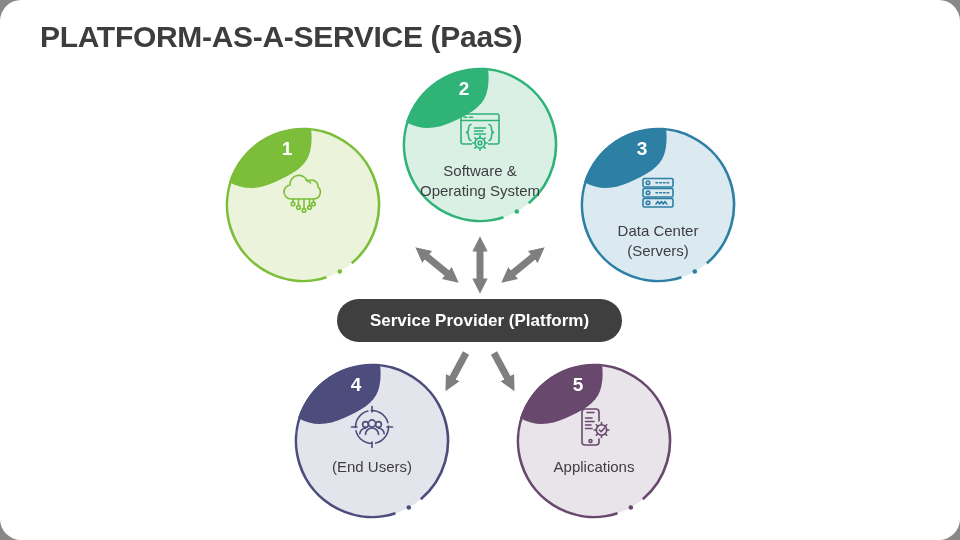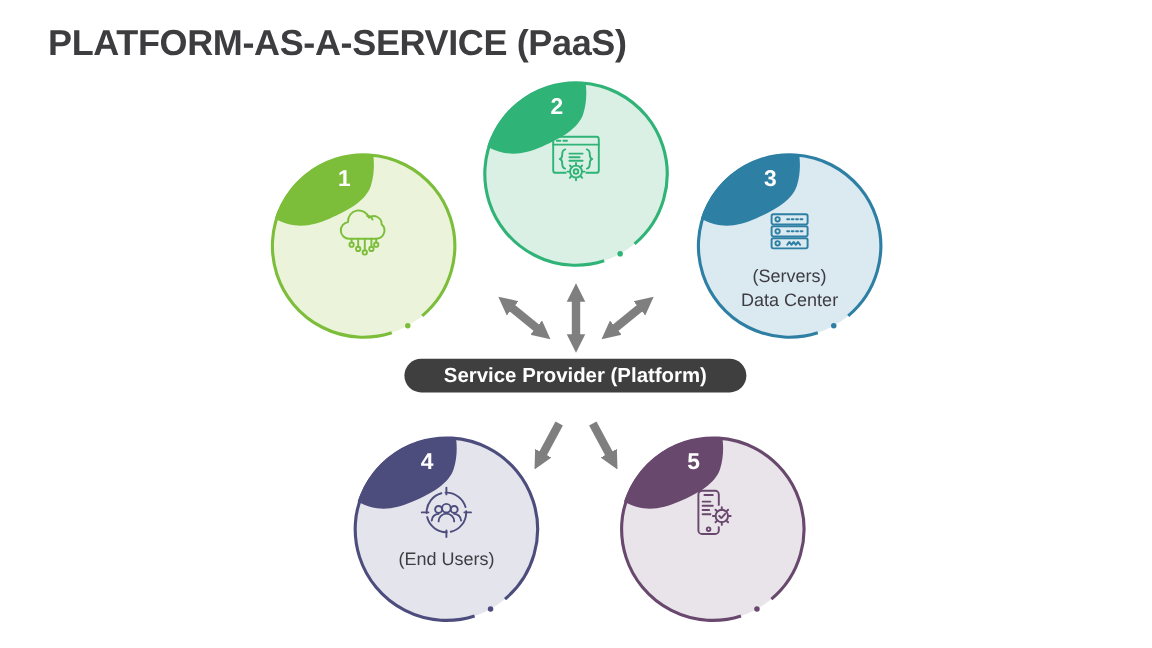--- a/index.html
+++ b/index.html
@@ -1,34 +1,34 @@
 <!DOCTYPE html>
 <html><head>
 <meta charset="utf-8">
 <style>
   html,body{margin:0;padding:0;background:#888;}
   .stage{
     position:relative;width:960px;height:540px;background:#ffffff;
-    font-family:"Liberation Sans", sans-serif;overflow:hidden;
+    font-family:"Liberation Sans", sans-serif;overflow:hidden;border-radius:21px;
   }
   .title{
     position:absolute;left:40px;top:20px;
     font-size:30px;font-weight:bold;letter-spacing:-.3px;white-space:nowrap;
   }
   .node{position:absolute;width:156px;height:156px;}
   .node svg{position:absolute;left:0;top:0;overflow:visible;}
   .node .label{
     position:absolute;left:0;right:0;top:94px;text-align:center;
     font-size:15px;line-height:20px;color:#3d3d42;
   }
   .num{fill:#ffffff;font-family:"Liberation Sans",sans-serif;font-weight:bold;font-size:19px;text-anchor:middle;}
   .ring{fill:none;stroke-width:2.6;}
   .icon{fill:none;stroke-width:1.6;stroke-linecap:round;stroke-linejoin:round;}
   .pill{
-    position:absolute;left:337px;top:299px;width:285px;height:28px;border-radius:22px;
+    position:absolute;left:337px;top:299px;width:285px;height:43px;border-radius:22px;
     display:flex;align-items:center;justify-content:center;
     font-size:17px;font-weight:bold;white-space:nowrap;
   }
   .arrows{position:absolute;left:0;top:0;}
 </style>
 </head>
 <body>
 
 <div class="stage">
 
@@ -74,20 +74,24 @@
         <path d="M35,19.5 c2.5,0.5 2.5,3 2.5,4.5 c0,1.5 0,3 2,3.5 c-2,0.5 -2,2 -2,3.5 c0,1.5 0,4 -2.5,4.5"></path>
         <line x1="20.5" y1="23" x2="31.5" y2="23"></line>
         <line x1="20.5" y1="26" x2="29" y2="26"></line>
         <line x1="20.5" y1="29" x2="31.5" y2="29"></line>
         <circle cx="26" cy="38" r="8.2" stroke="none" fill="#dbf0e5"></circle>
         <circle cx="26" cy="38" r="5"></circle>
         <circle cx="26" cy="38" r="1.9"></circle>
         <path d="M31,38 H33.2 M29.54,41.54 L31.09,43.09 M26,43 V45.2 M22.46,41.54 L20.91,43.09 M21,38 H18.8 M22.46,34.46 L20.91,32.91 M26,33 V30.8 M29.54,34.46 L31.09,32.91"></path>
       </g>
     </svg>
+    <div class="label">
+      <div>Software &amp;</div>
+      <div>Operating System</div>
+    </div>
   </div>
 
   <div class="node" style="left:580px;top:127px;">
     <svg width="156" height="156" viewBox="0 0 156 156">
       <circle cx="78" cy="78" r="76" stroke="none" fill="#dbe9f1"></circle>
       <circle class="ring" cx="78" cy="78" r="76" pathLength="360" stroke-dasharray="338 22" transform="rotate(72 78 78)" stroke="#2d7fa4"></circle>
       <circle cx="114.8" cy="144.5" r="2.3" stroke="none" fill="#2d7fa4"></circle>
       <path d="M86,2 A77,77 0 0 0 4,55 C20,64 34,62 50,55 C66,48 80,40 84,28 C87,19 87,9 86,2 Z" stroke="none" fill="#2d7fa4"></path>
       <text class="num" x="62" y="28">3</text>
       <g class="icon" transform="translate(52,40)" stroke="#2d7fa4">
@@ -96,22 +100,22 @@
         <rect x="11" y="31.5" width="30" height="8.5" rx="1.5"></rect>
         <circle cx="16" cy="15.75" r="1.8"></circle>
         <circle cx="16" cy="25.75" r="1.8"></circle>
         <circle cx="16" cy="35.75" r="1.8"></circle>
         <line x1="24" y1="15.75" x2="37" y2="15.75" stroke-dasharray="1.6 2.1"></line>
         <line x1="24" y1="25.75" x2="37" y2="25.75" stroke-dasharray="1.6 2.1"></line>
         <polyline points="24,37 25.8,34.6 27.6,37 29.4,34.6 31.2,37 33,34.6 34.8,37"></polyline>
       </g>
     </svg>
     <div class="label">
+      <div>Data Center</div>
       <div>(Servers)</div>
-      <div>Data Center</div>
     </div>
   </div>
 
   <div class="node" style="left:294px;top:363px;">
     <svg width="156" height="156" viewBox="0 0 156 156">
       <circle cx="78" cy="78" r="76" stroke="none" fill="#e4e4ec"></circle>
       <circle class="ring" cx="78" cy="78" r="76" pathLength="360" stroke-dasharray="338 22" transform="rotate(72 78 78)" stroke="#4c4d7d"></circle>
       <circle cx="114.8" cy="144.5" r="2.3" stroke="none" fill="#4c4d7d"></circle>
       <path d="M86,2 A77,77 0 0 0 4,55 C20,64 34,62 50,55 C66,48 80,40 84,28 C87,19 87,9 86,2 Z" stroke="none" fill="#4c4d7d"></path>
       <text class="num" x="62" y="28">4</text>
@@ -148,20 +152,24 @@
         <line x1="17.5" y1="15" x2="24" y2="15"></line>
         <line x1="17.5" y1="18.5" x2="26" y2="18.5"></line>
         <line x1="17.5" y1="22" x2="23" y2="22"></line>
         <line x1="17.5" y1="25.5" x2="25.5" y2="25.5"></line>
         <circle cx="33.5" cy="27" r="9" stroke="none" fill="#e9e3ea"></circle>
         <circle cx="33.5" cy="27" r="5.2"></circle>
         <path d="M31.4,27 l1.7,1.7 l3.2,-3.5"></path>
         <path d="M38.7,27 H40.9 M37.18,30.68 L38.73,32.23 M33.5,32.2 V34.4 M29.82,30.68 L28.27,32.23 M28.3,27 H26.1 M29.82,23.32 L28.27,21.77 M33.5,21.8 V19.6 M37.18,23.32 L38.73,21.77"></path>
       </g>
     </svg>
+    <div class="label">
+      <div>Applications</div>
+      <div></div>
+    </div>
   </div>
 
   <div class="pill" style="background: rgb(63, 63, 63); color: rgb(255, 255, 255);">Service Provider (Platform)</div>
 
   <svg class="arrows" width="960" height="540" viewBox="0 0 960 540">
     <defs>
       <marker id="ah" viewBox="0 0 10 10" refX="1" refY="5" markerWidth="2.2" markerHeight="2.6" orient="auto-start-reverse">
         <path d="M0,0 L10,5 L0,10 Z" fill="#7f7f7f"></path>
       </marker>
     </defs>

